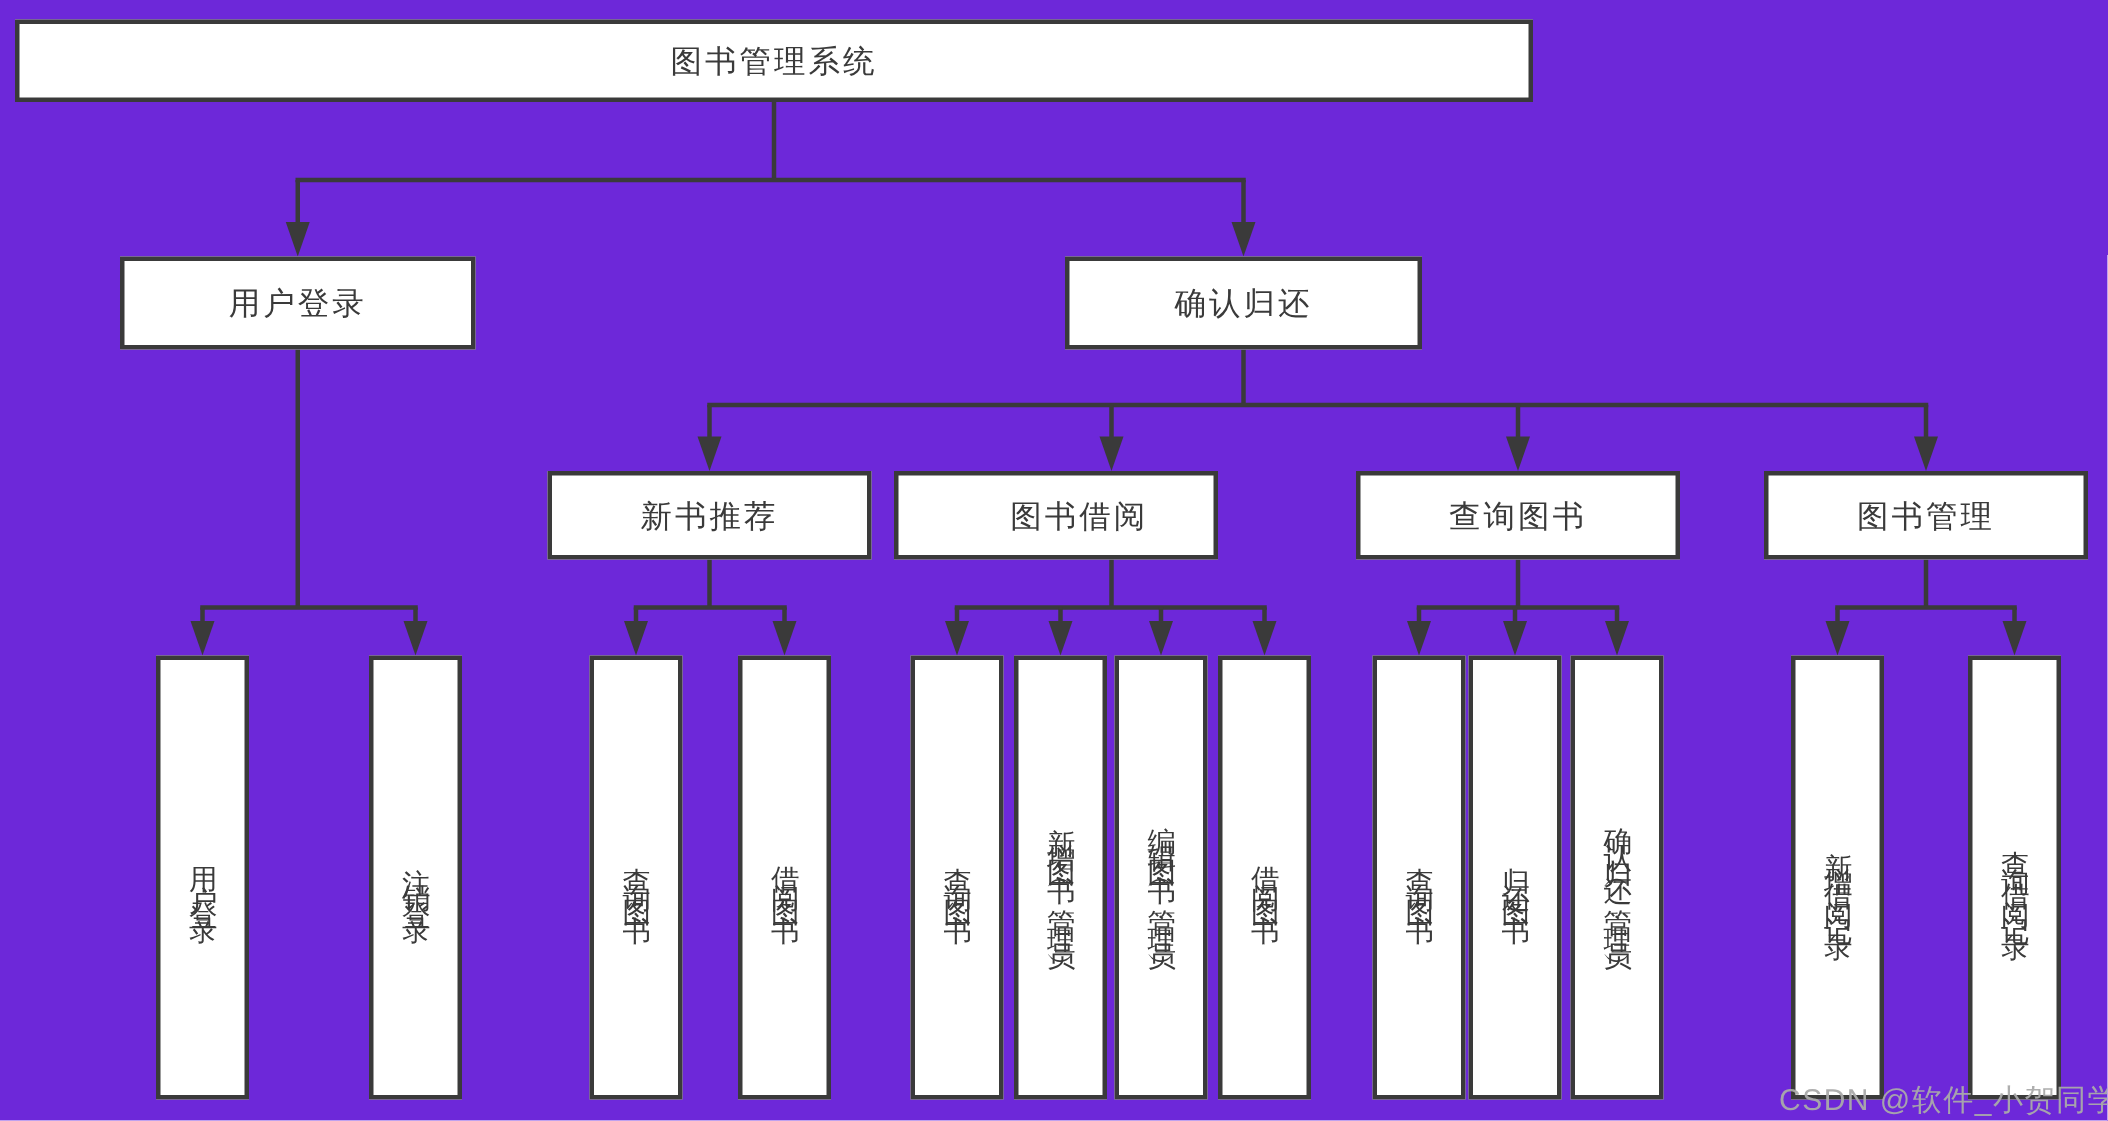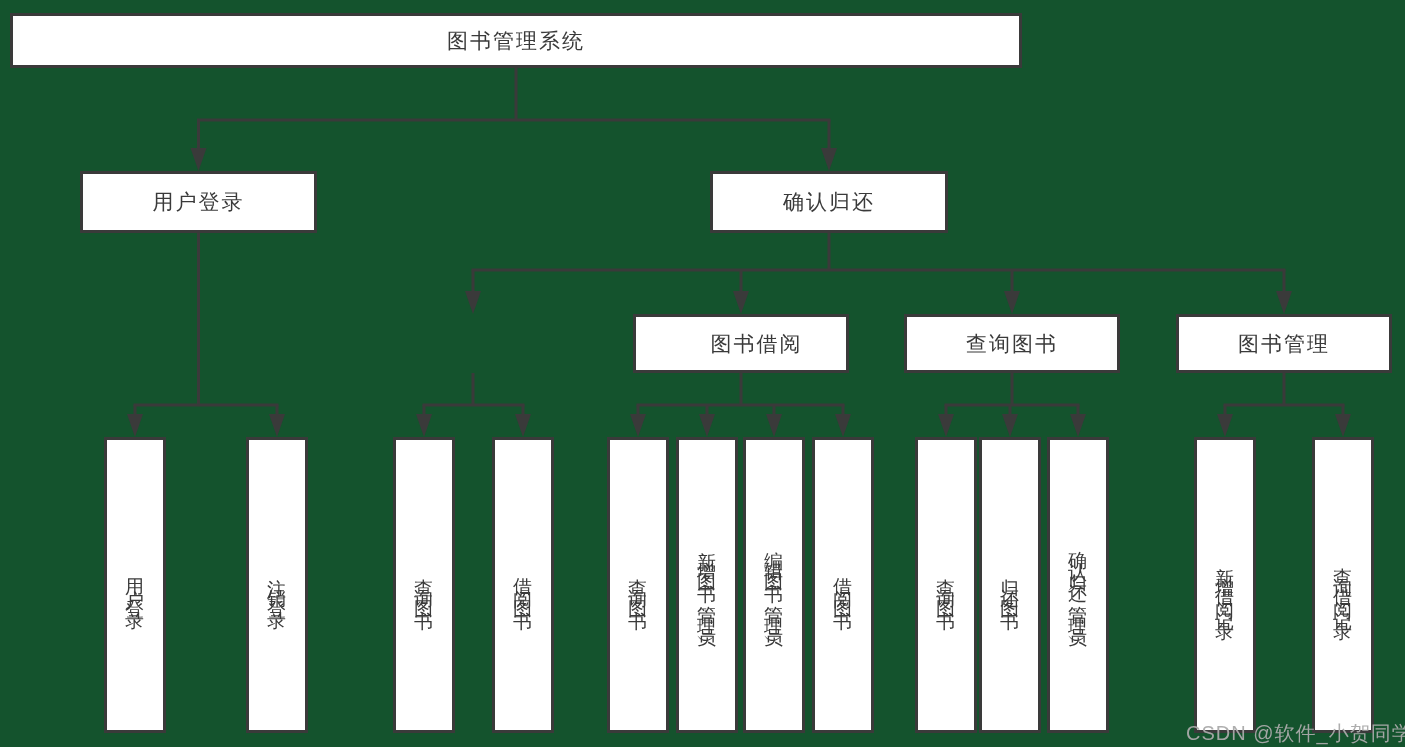--- a/index.html
+++ b/index.html
@@ -5,21 +5,21 @@
   html, body {
     margin: 0;
     padding: 0;
     background: #ffffff;
     font-family: "Liberation Sans", "DejaVu Sans", sans-serif;
   }
   #canvas {
     position: relative;
     width: 1405px;
     height: 747px;
-    background: #14532d;
+    background: #6d28d9;
     overflow: hidden;
     text-decoration: underline;
   }
   #wires {
     position: absolute;
     left: 0; top: 0;
     width: 1405px; height: 747px;
     z-index: 0;
   }
   .node {
@@ -147,21 +147,22 @@
       <polygon points="1217,414 1233,414 1225,437"></polygon>
       <polygon points="1335,414 1351,414 1343,437"></polygon>
     </g>
   </svg>
 
   <div class="node h" style="left:10px; top:13px; width:1012px; height:55px;">图书管理系统</div>
 
   <div class="node h" style="left:80px; top:171px; width:237px; height:62px;">用户登录</div>
   <div class="node h" style="left:710px; top:171px; width:238px; height:62px;">确认归还</div>
 
-  <div class="node h" style="left:633px; top:314px; width:216px; height:59px;padding-left:31px;">图书借阅</div>
+  <div class="node h" style="left:365px; top:314px; width:216px; height:59px;">新书推荐</div>
+  <div class="node h" style="left:596px; top:314px; width:216px; height:59px;padding-left:31px;">图书借阅</div>
   <div class="node h" style="left:904px; top:314px; width:216px; height:59px;">查询图书</div>
   <div class="node h" style="left:1176px; top:314px; width:216px; height:59px;">图书管理</div>
 
   <div class="node v" style="left:104px; top:437px; width:62px; height:296px;">
     <span class="vtext">用户登录</span>
   </div>
   <div class="node v" style="left:246px; top:437px; width:62px; height:296px;">
     <span class="vtext">注销登录</span>
   </div>
 

